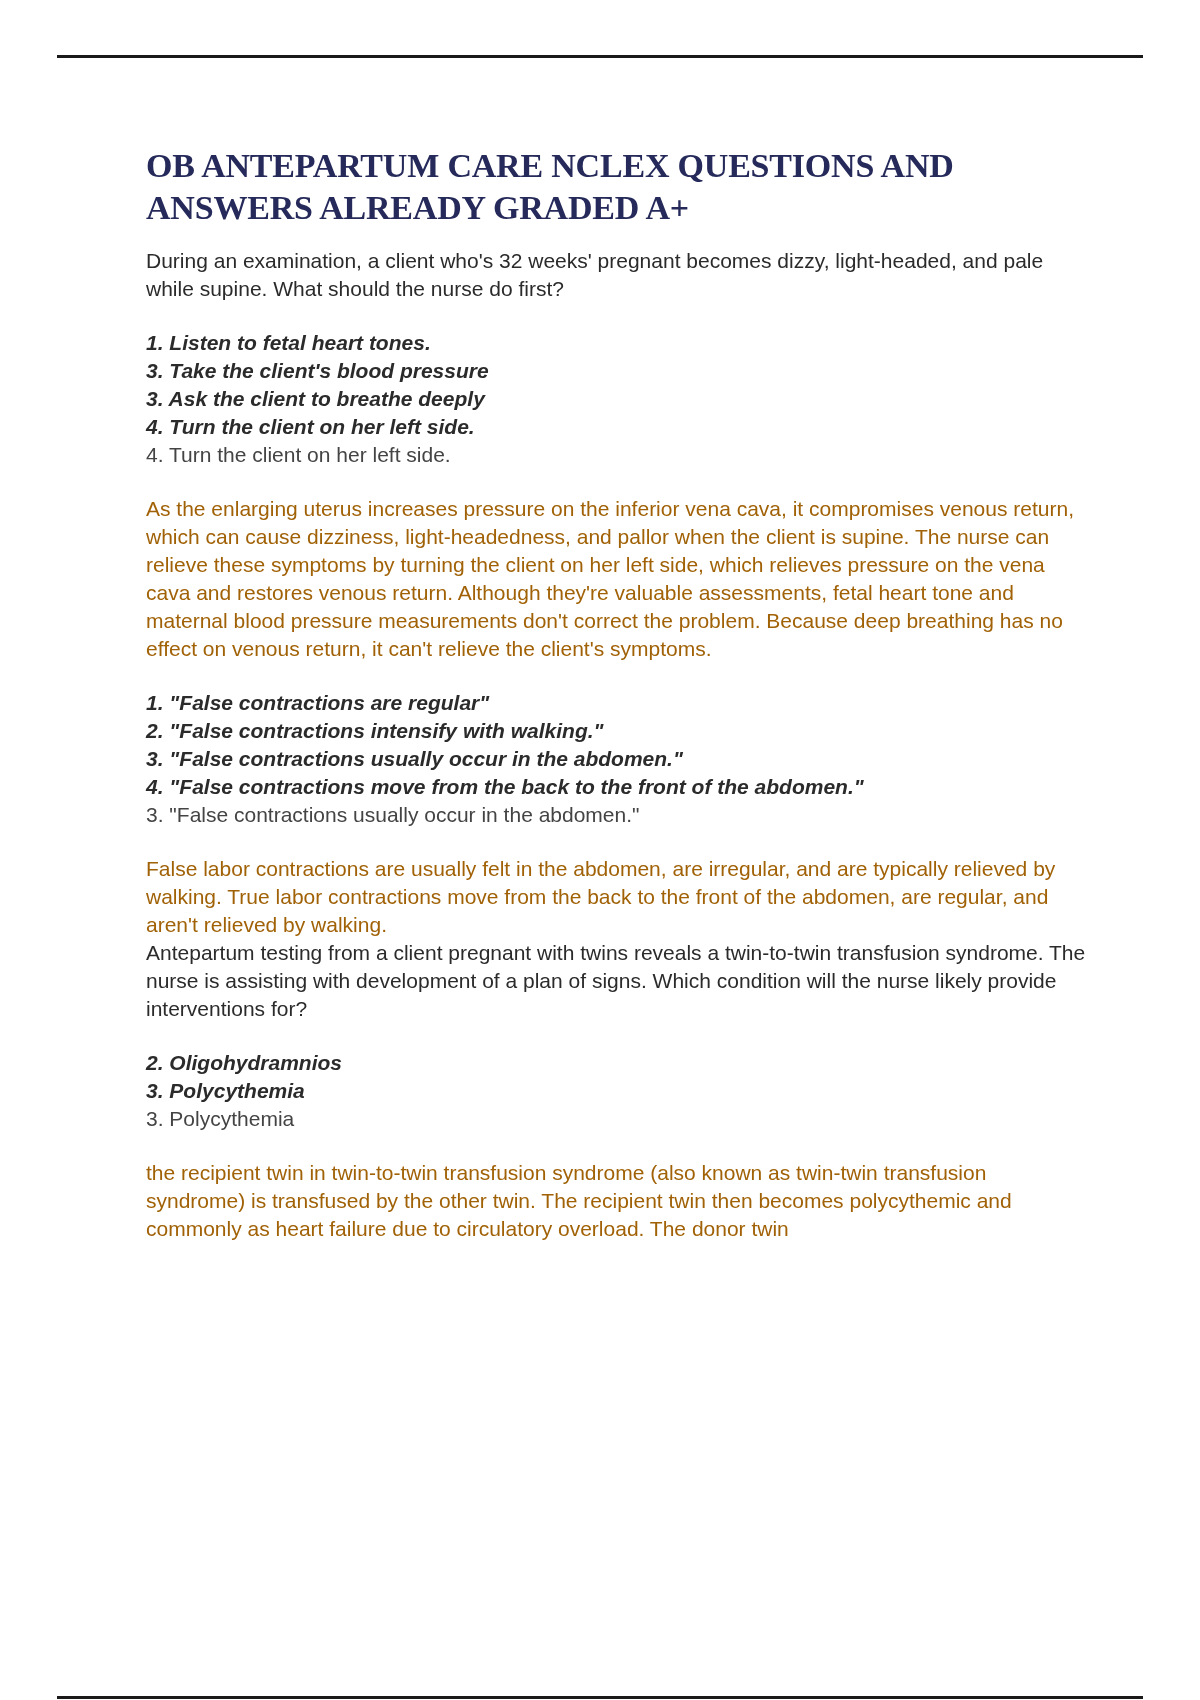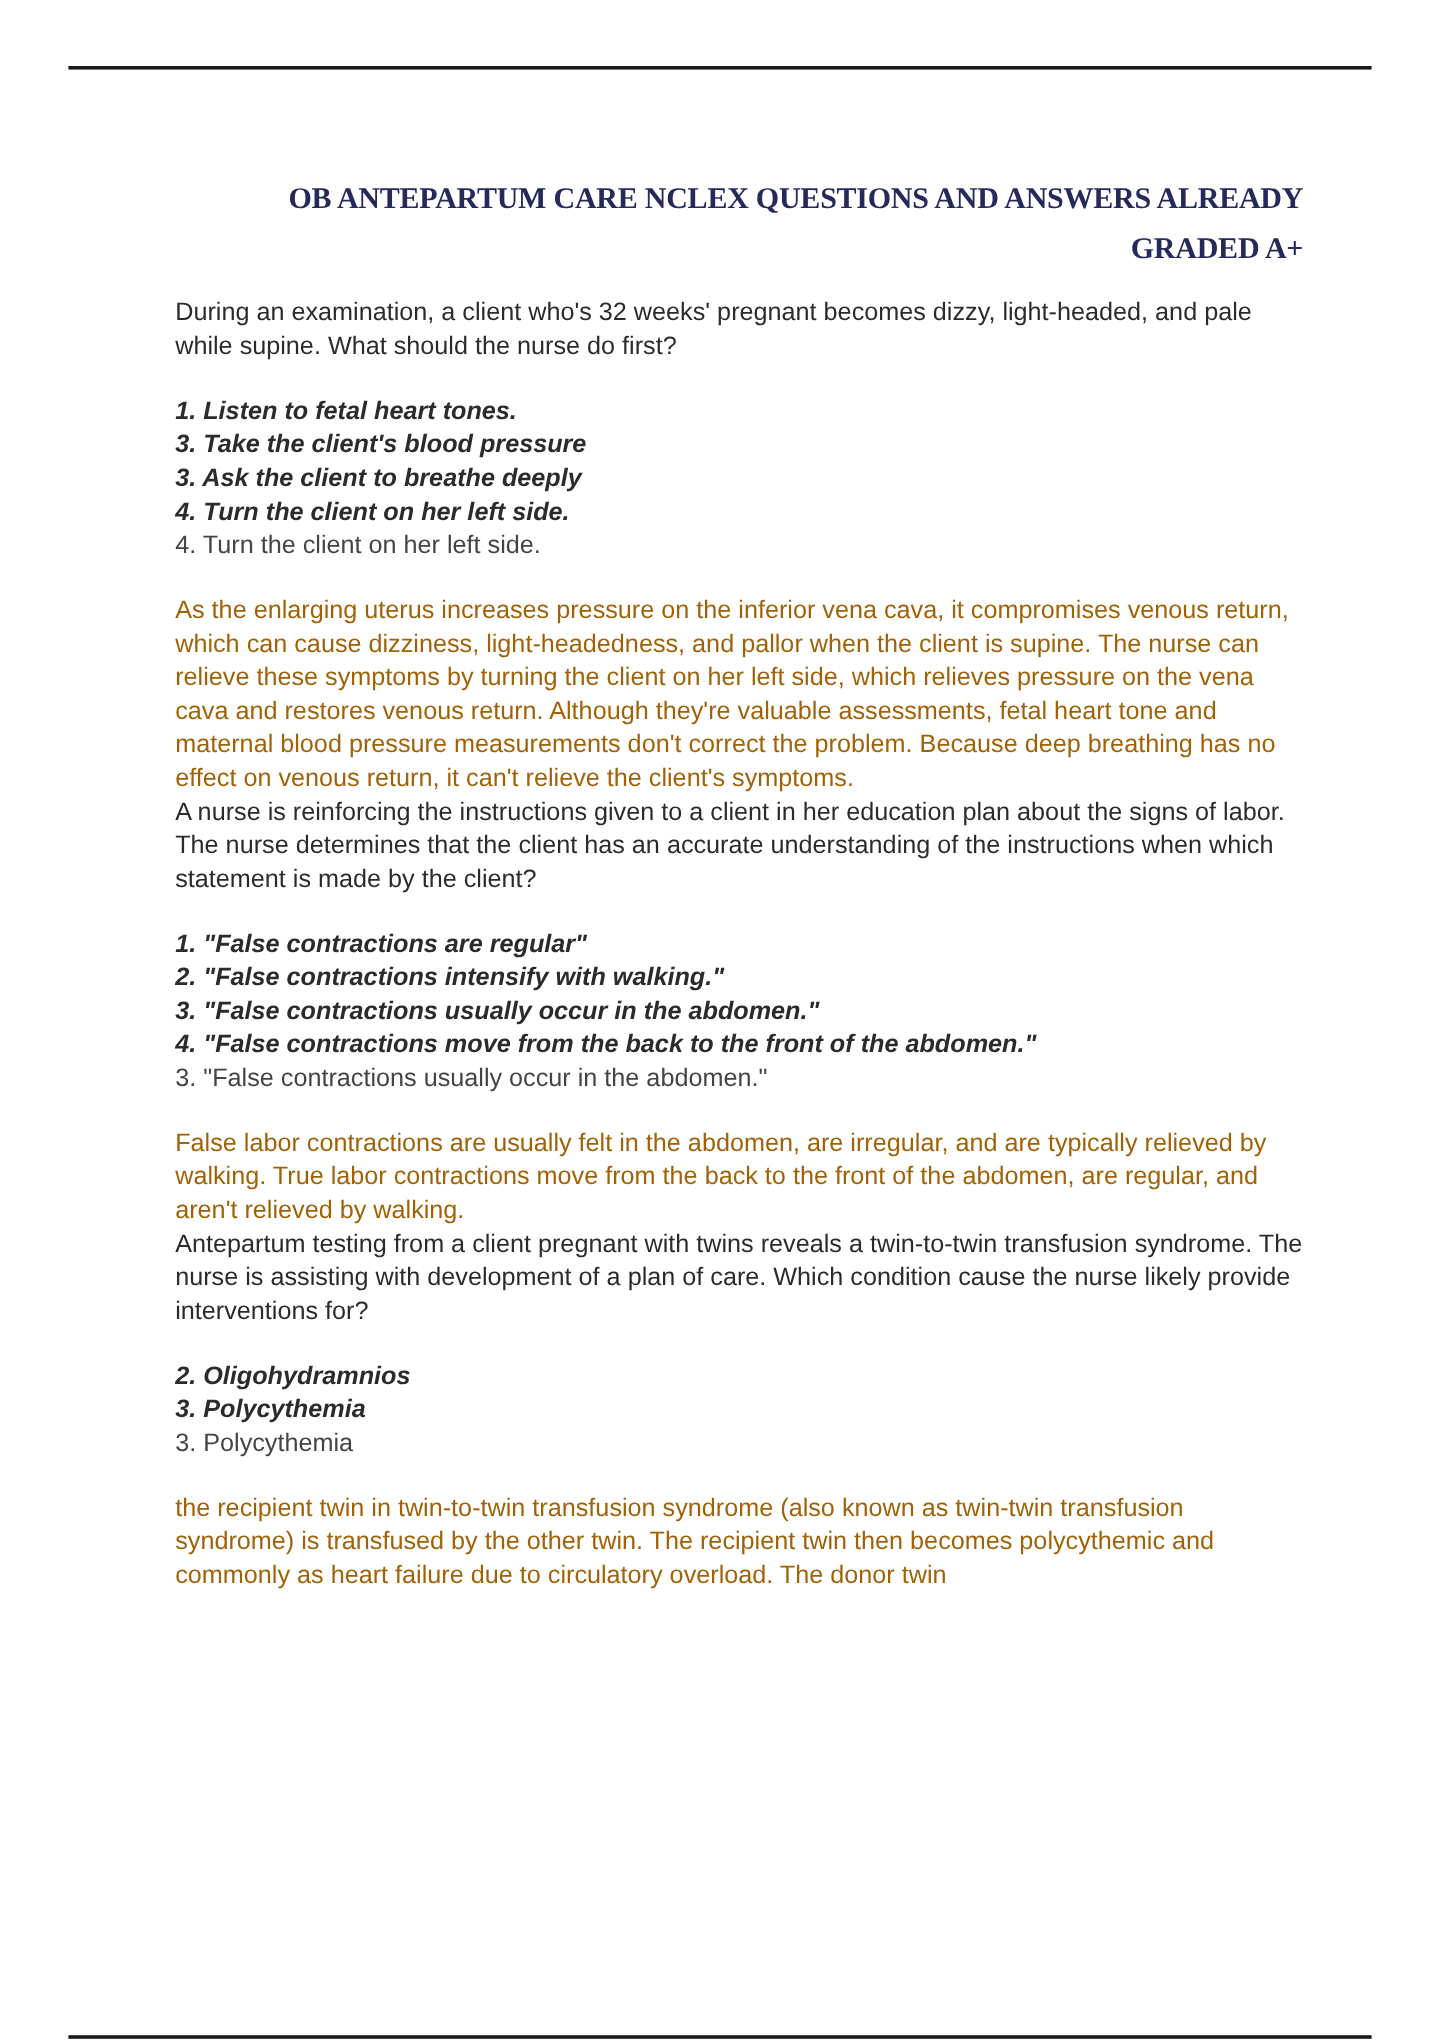--- a/index.html
+++ b/index.html
@@ -32,26 +32,25 @@
     }
     .content {
       position: absolute;
       left: 146px;
       top: 145px;
       width: 940px;
     }
     .doc-title {
       font-family: "Liberation Serif", serif;
       font-weight: bold;
-      font-size: 25px;
+      font-size: 34px;
       line-height: 42px;
       color: #262a5a;
       margin: 0 0 18px 0;
       letter-spacing: -0.2px;
-      text-align: right;
     }
     .q-block { margin: 0; }
     .question {
       font-weight: normal;
       font-size: 21px;
       line-height: 28px;
       color: #2b2b2b;
       margin: 0;
     }
     .options {
@@ -93,33 +92,32 @@
       <li class="option">1. Listen to fetal heart tones.</li>
       <li class="option">3. Take the client's blood pressure</li>
       <li class="option">3. Ask the client to breathe deeply</li>
       <li class="option">4. Turn the client on her left side.</li>
     </ul>
     <p class="answer">4. Turn the client on her left side.</p>
     <p class="rationale">As the enlarging uterus increases pressure on the inferior vena cava, it compromises venous return, which can cause dizziness, light-headedness, and pallor when the client is supine. The nurse can relieve these symptoms by turning the client on her left side, which relieves pressure on the vena cava and restores venous return. Although they're valuable assessments, fetal heart tone and maternal blood pressure measurements don't correct the problem. Because deep breathing has no effect on venous return, it can't relieve the client's symptoms.</p>
   </div>
 
   <div class="q-block">
-    <p class="question">A nurse is reinforcing the instructions given to a client in her education plan about the signs of labor. The nurse determines that the client has an accurate understanding of the instructions when which statement is made by the client?</p>
     <ul class="options">
       <li class="option">1. "False contractions are regular"</li>
       <li class="option">2. "False contractions intensify with walking."</li>
       <li class="option">3. "False contractions usually occur in the abdomen."</li>
       <li class="option">4. "False contractions move from the back to the front of the abdomen."</li>
     </ul>
     <p class="answer">3. "False contractions usually occur in the abdomen."</p>
     <p class="rationale">False labor contractions are usually felt in the abdomen, are irregular, and are typically relieved by walking. True labor contractions move from the back to the front of the abdomen, are regular, and aren't relieved by walking.</p>
   </div>
 
   <div class="q-block">
-    <p class="question">Antepartum testing from a client pregnant with twins reveals a twin-to-twin transfusion syndrome. The nurse is assisting with development of a plan of care. Which condition cause the nurse likely provide interventions for?</p>
+    <p class="question">Antepartum testing from a client pregnant with twins reveals a twin-to-twin transfusion syndrome. The nurse is assisting with development of a plan of signs. Which condition will the nurse likely provide interventions for?</p>
     <ul class="options">
       <li class="option">2. Oligohydramnios</li>
       <li class="option">3. Polycythemia</li>
     </ul>
     <p class="answer">3. Polycythemia</p>
     <p class="rationale">the recipient twin in twin-to-twin transfusion syndrome (also known as twin-twin transfusion syndrome) is transfused by the other twin. The recipient twin then becomes polycythemic and commonly as heart failure due to circulatory overload. The donor twin</p>
   </div>
 </div>
 
 <div class="rule-bottom"></div>

